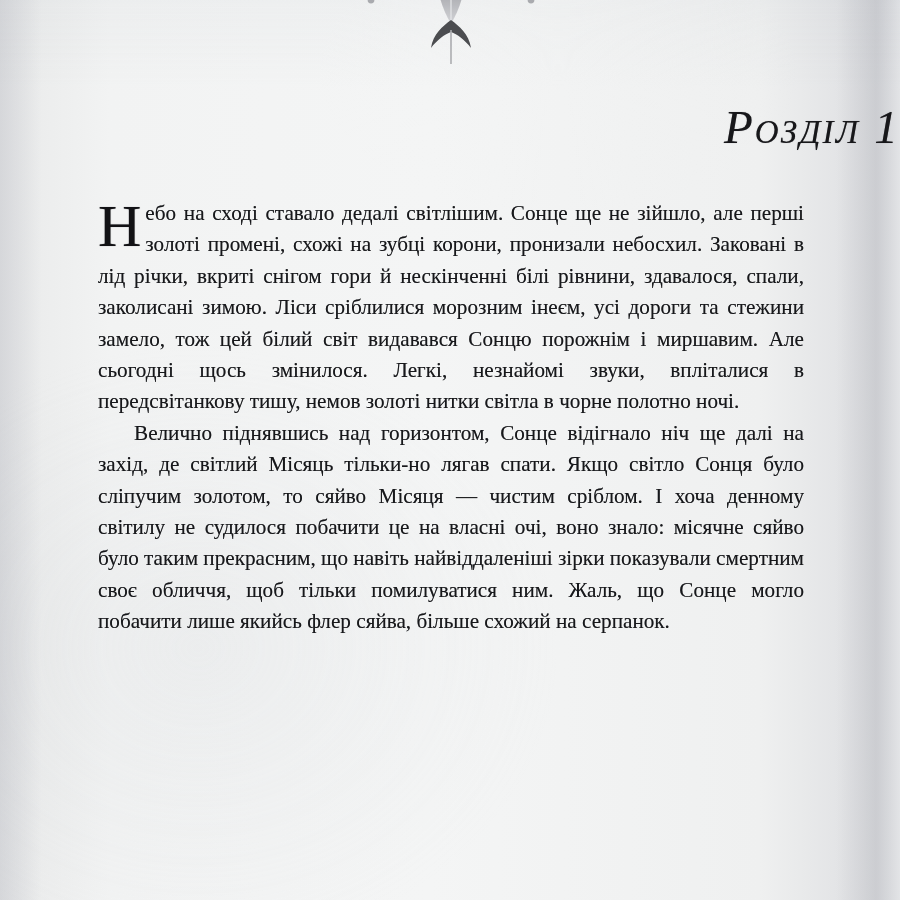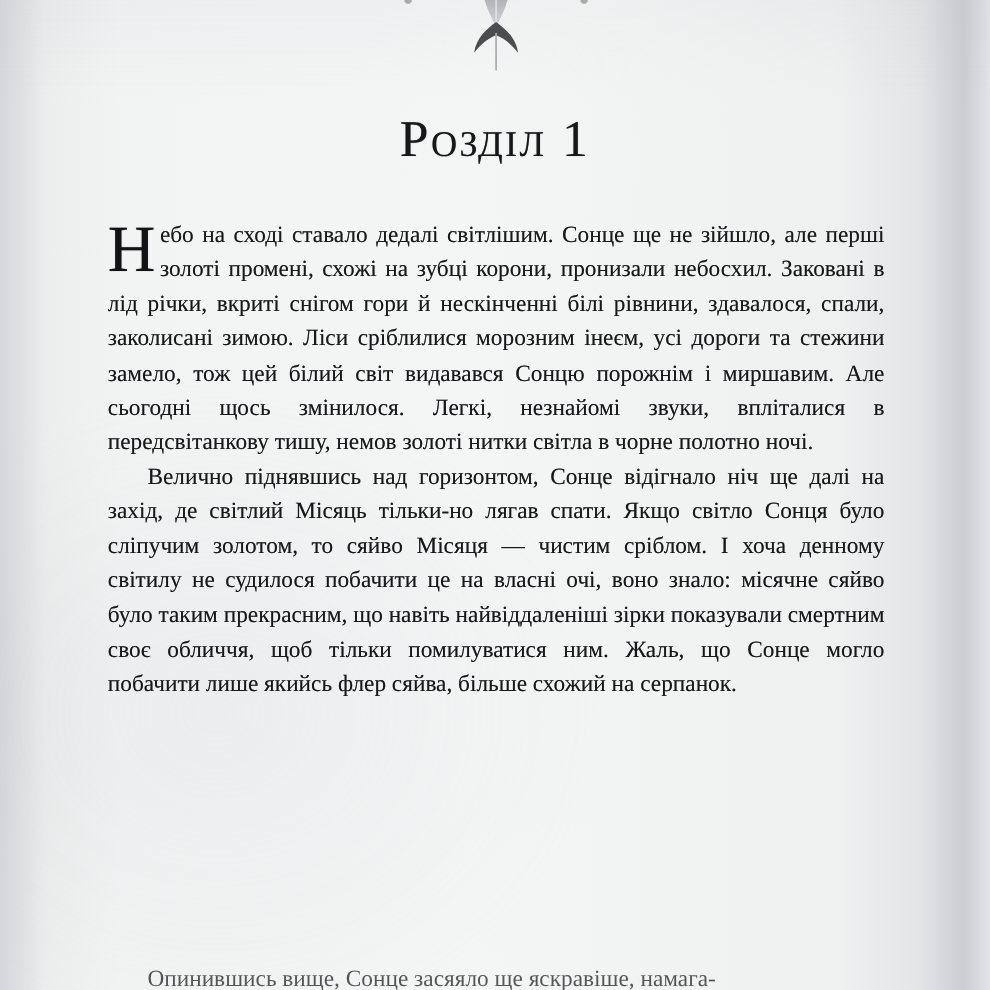--- a/index.html
+++ b/index.html
@@ -63,22 +63,23 @@
     opacity: .82;
     filter: blur(0.25px) contrast(1.05);
   }
 
   
   .chapter-title {
     position: absolute;
     top: 104px;
     left: 0;
     width: 900px;
-    text-align: center;
+    text-align: right;
     z-index: 2;
+    font-style: italic;
   }
   .chapter-title .ttl {
     display: inline-block;
     font-family: "Liberation Serif", "DejaVu Serif", serif;
     font-size: 47px;
     line-height: 1;
     letter-spacing: 2.2px;
     color: #17171a;
     font-variant: small-caps;
     text-shadow: 0 0 0.7px rgba(30,30,34,0.55);
@@ -223,17 +224,14 @@
 
   <div class="chapter-title">
     <span class="ttl">Розділ 1</span>
   </div>
 
   <div class="text-col">
     <p class="first"><span class="dropcap">Н</span><span>ебо на сході ставало дедалі світлішим. Сонце ще не зійшло, але перші золоті промені, схожі на зубці корони, пронизали небосхил. Заковані в лід річки, вкриті снігом гори й нескінченні білі рівнини, здавалося, спали, заколисані зимою. Ліси сріблилися морозним інеєм, усі дороги та стежини замело, тож цей білий світ видавався Сонцю порожнім і миршавим. Але сьогодні щось змінилося. Легкі, незнайомі звуки, вплiталися в передсвітанкову тишу, немов золоті нитки світла в чорне полотно ночі.</span></p>
     <p>Велично піднявшись над горизонтом, Сонце відігнало ніч ще далі на захід, де світлий Місяць тільки-но лягав спати. Якщо світло Сонця було сліпучим золотом, то сяйво Місяця — чистим сріблом. І хоча денному світилу не судилося побачити це на власні очі, воно знало: місячне сяйво було таким прекрасним, що навіть найвіддаленіші зірки показували смертним своє обличчя, щоб тільки помилуватися ним. Жаль, що Сонце могло побачити лише якийсь флер сяйва, більше схожий на серпанок.</p>
   </div>
 
-  <div class="cut-line">
-    <span>Опинившись вище, Сонце засяяло ще яскравіше, намага-</span>
-  </div>
 
 </div>
 
 </body></html>

